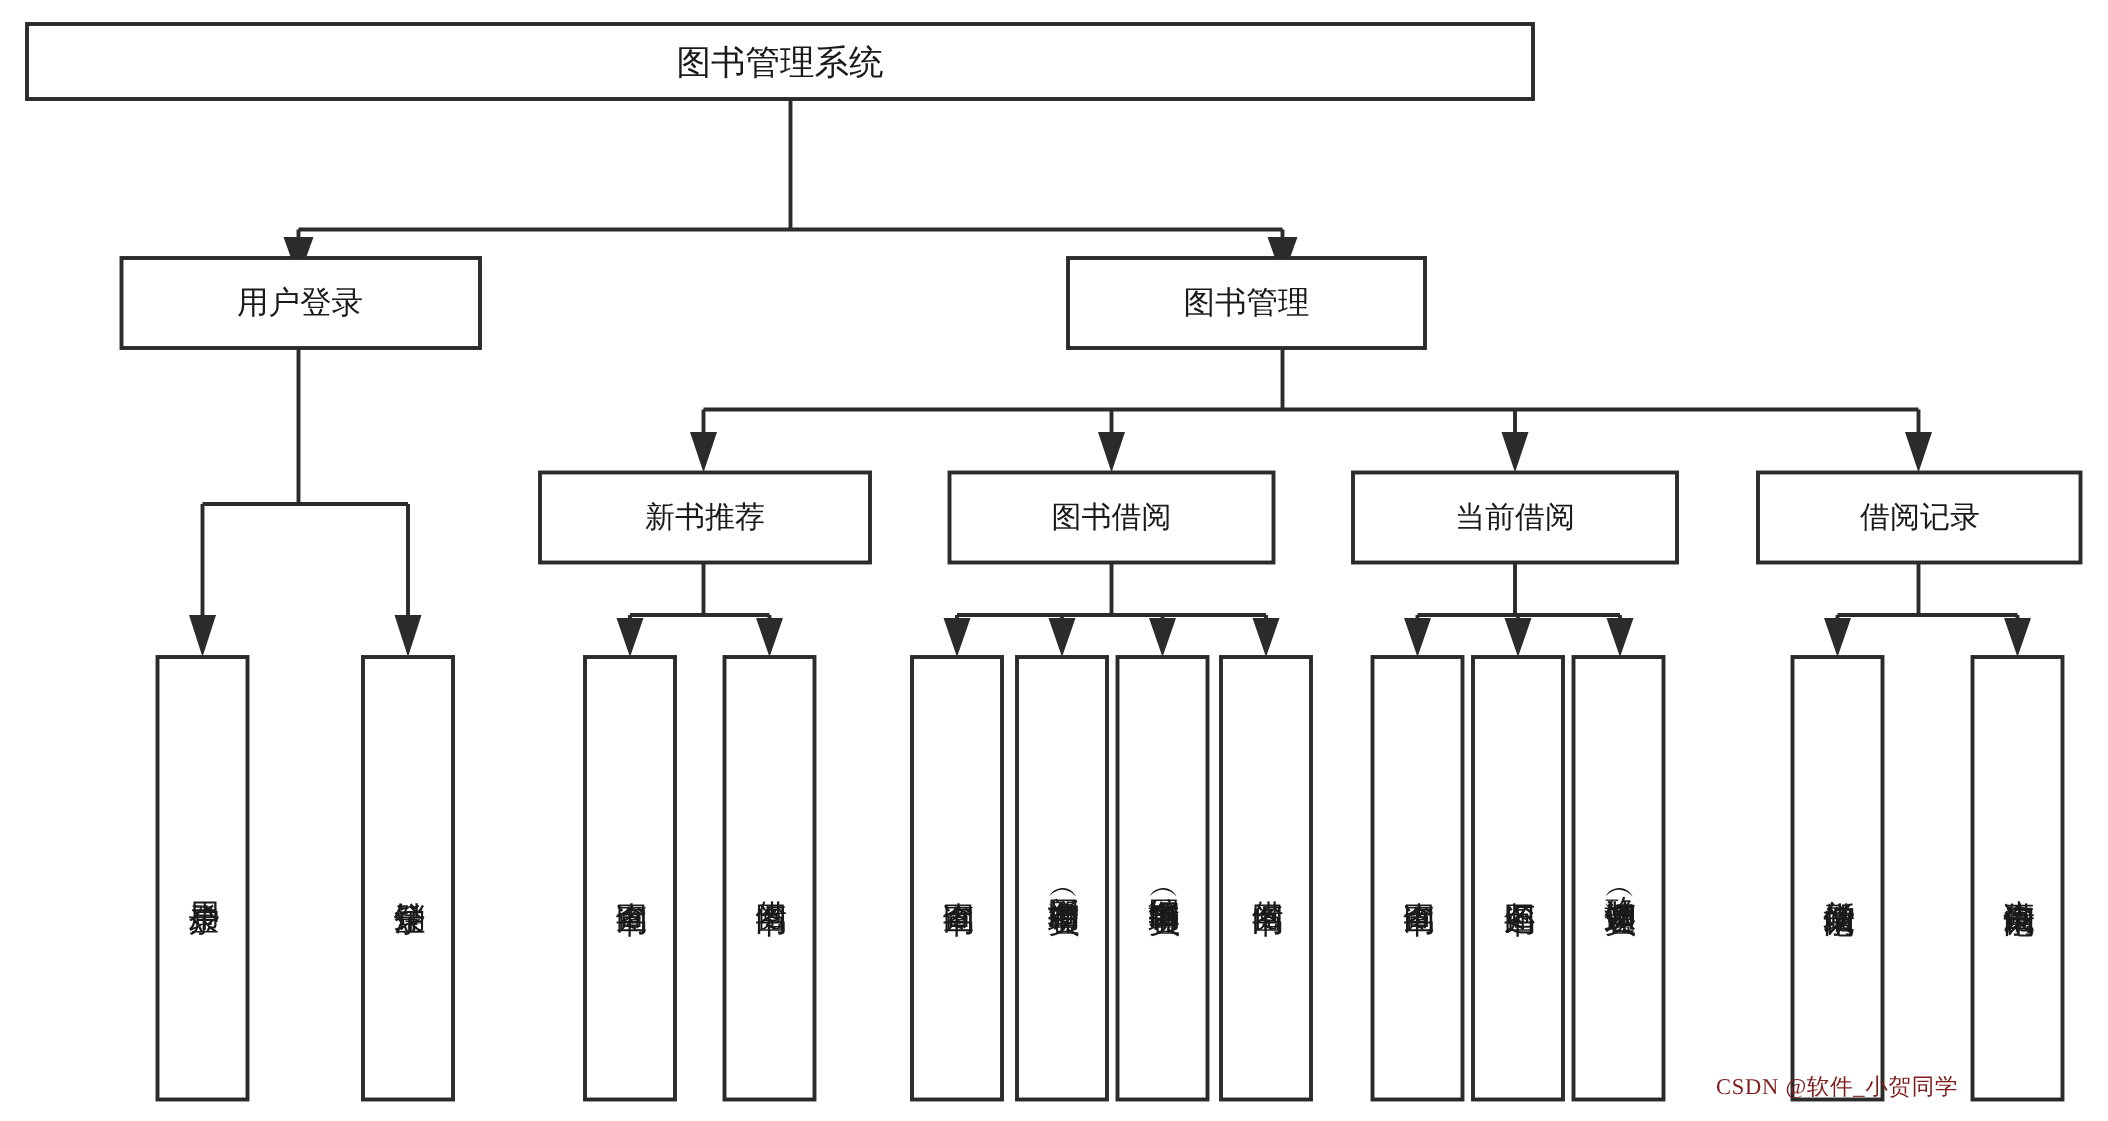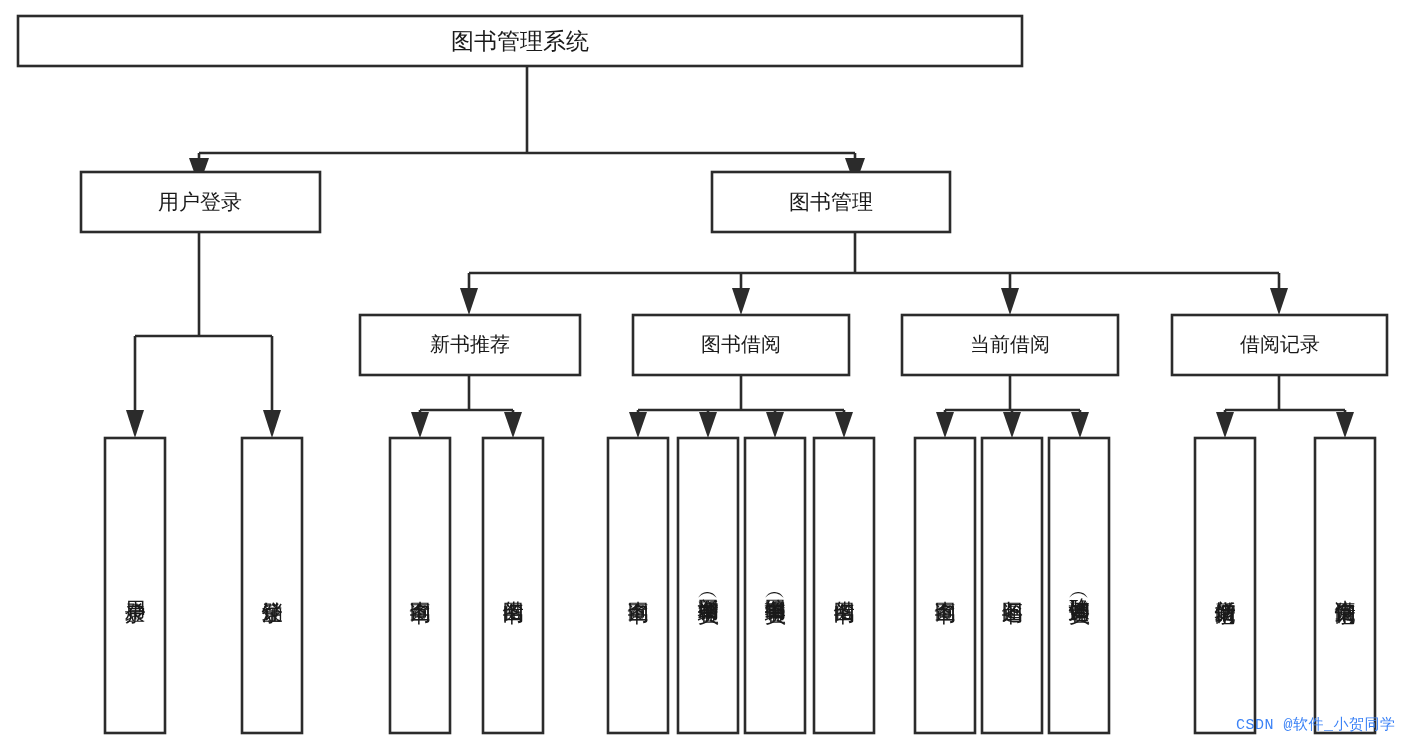--- a/index.html
+++ b/index.html
@@ -19,23 +19,23 @@
     display:flex;align-items:center;justify-content:center;
     writing-mode:vertical-rl;
     text-orientation:upright;
     font-family:"Liberation Sans","DejaVu Sans",sans-serif;
     font-size:21px;line-height:1.16;color:#1a1a1a;
     letter-spacing:1px;
     text-align:center;
     white-space:normal;
   }
   #watermark{
-    position:absolute;left:1236px;top:715px;
-    font-size:15px;color:#3b82f6;
-    font-family:Liberation Mono, monospace;
+    position:absolute;left:1144px;top:715px;
+    font-size:15px;color:#7f1d1d;
+    font-family:Liberation Serif, serif;
     white-space:nowrap;letter-spacing:0.5px;
     pointer-events:none;
   }
 </style>
 </head>
 <body>
 
 <div id="stage">
 
   <svg id="diagram" viewBox="0 0 1405 747">

